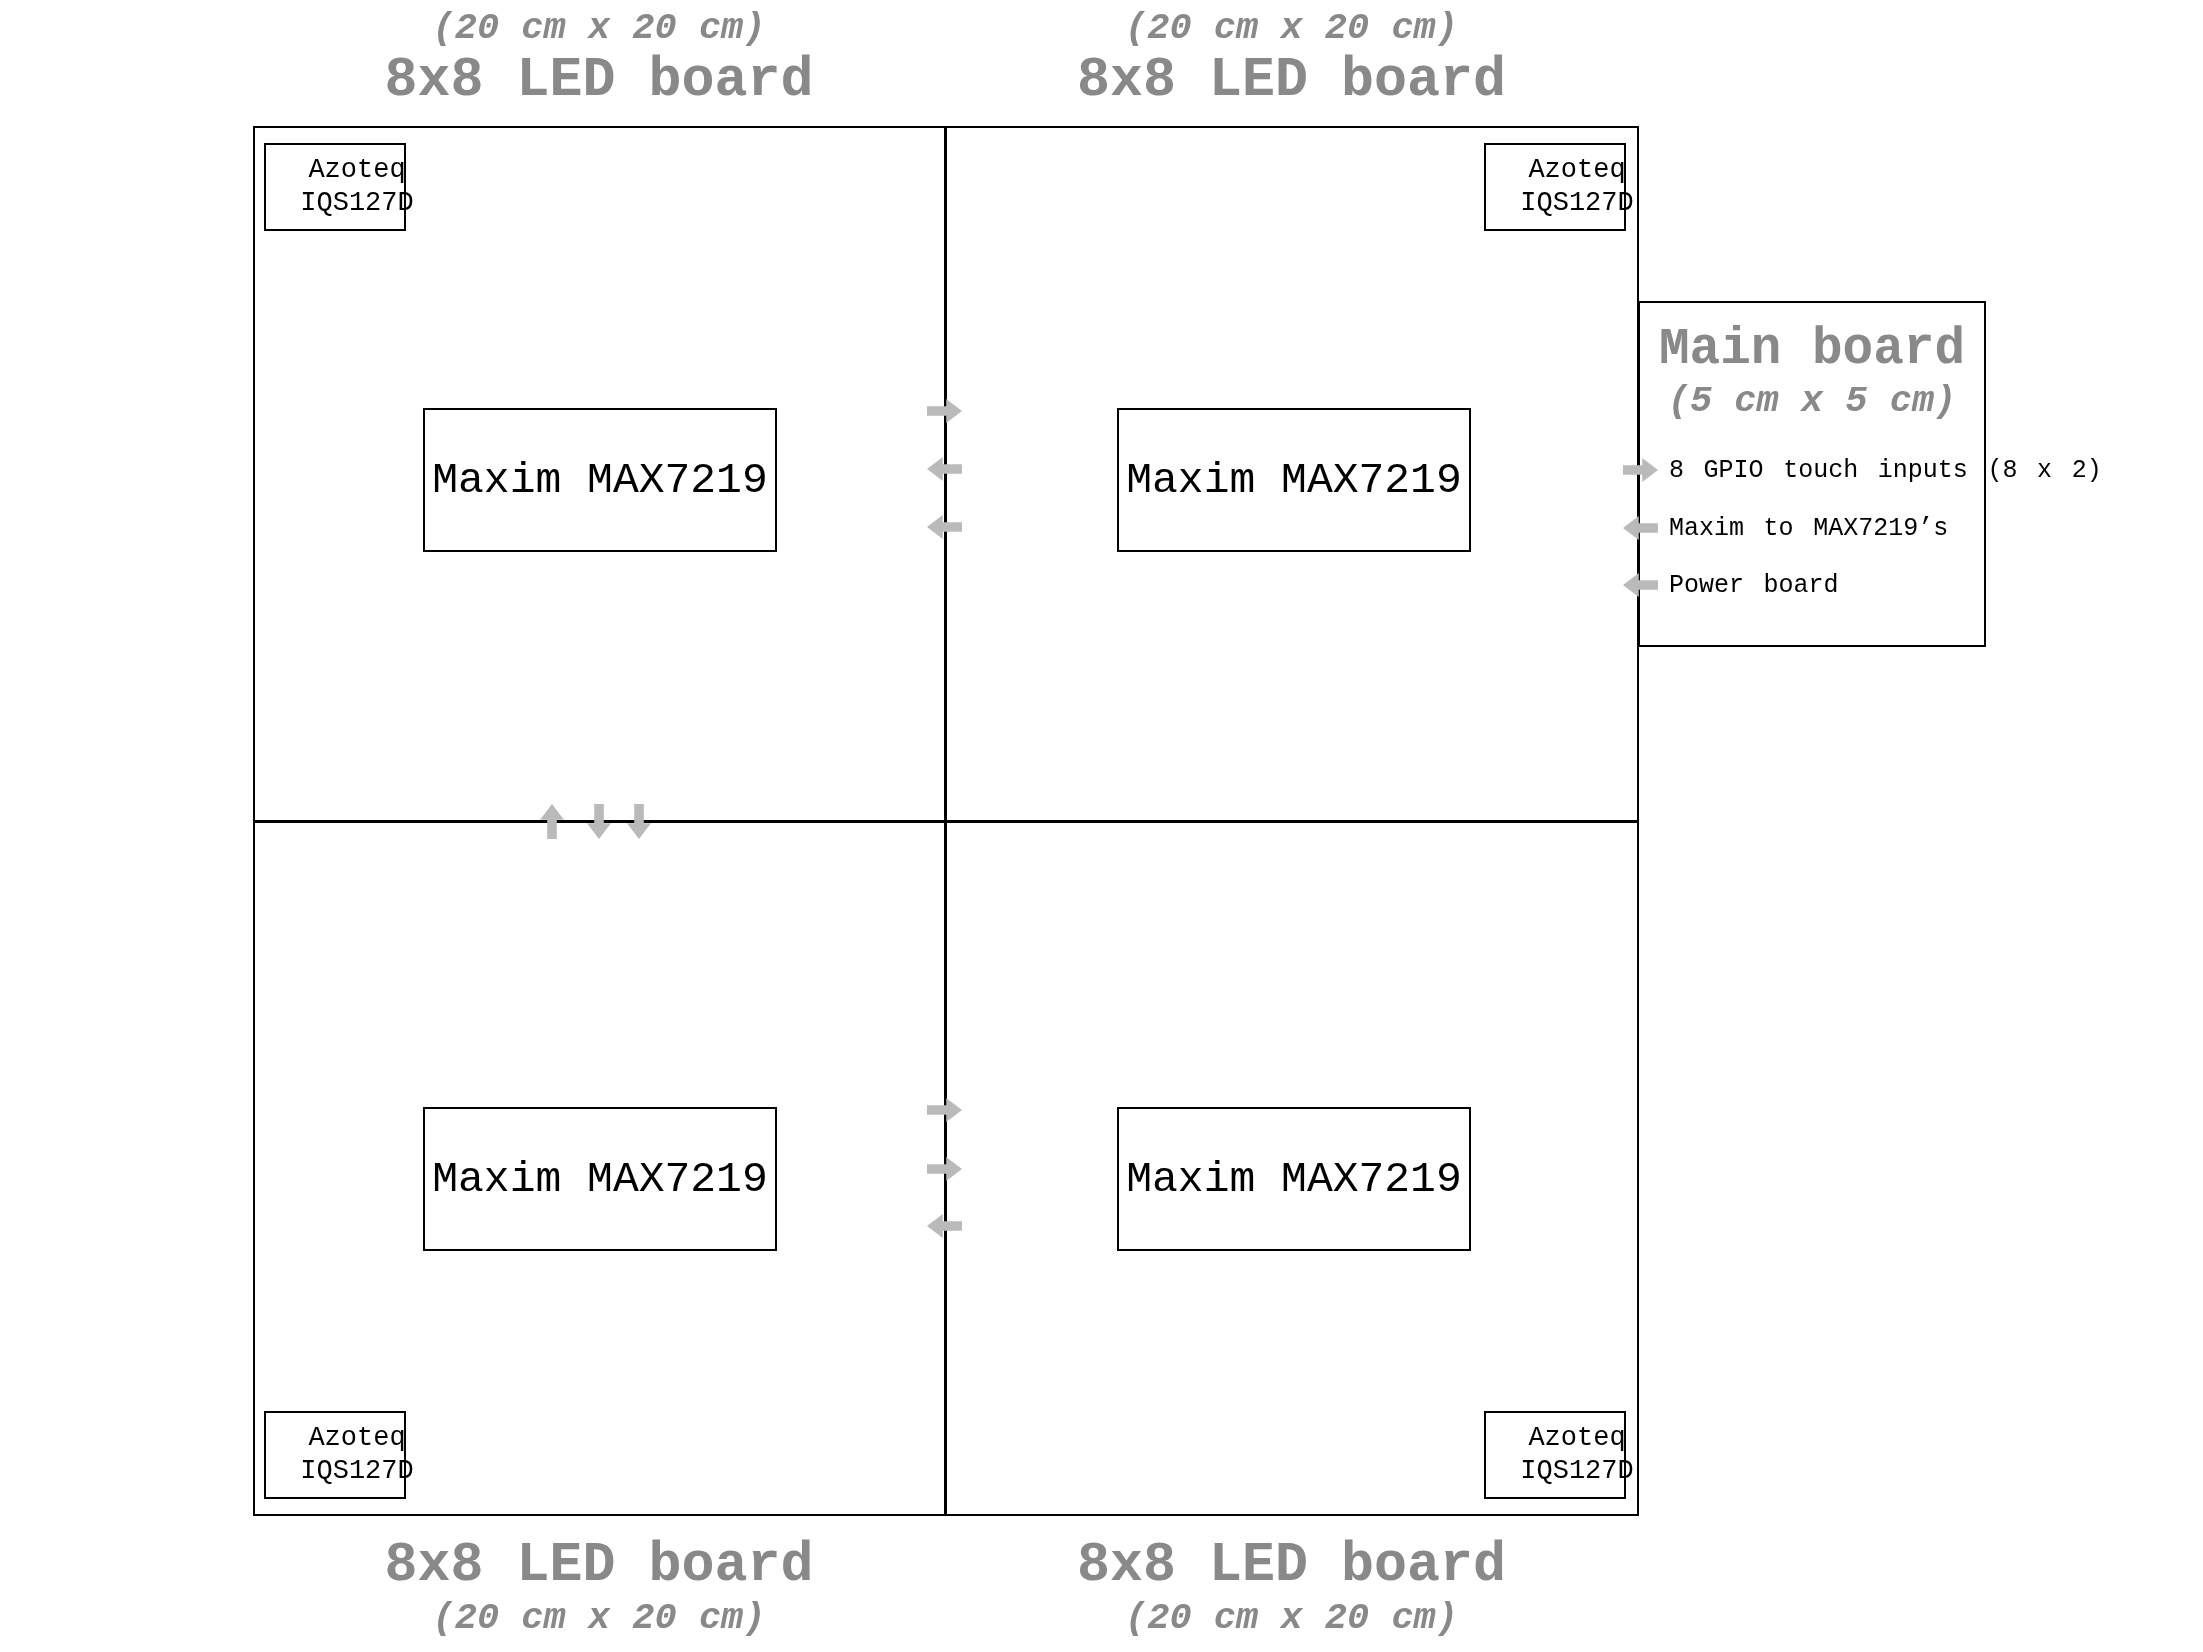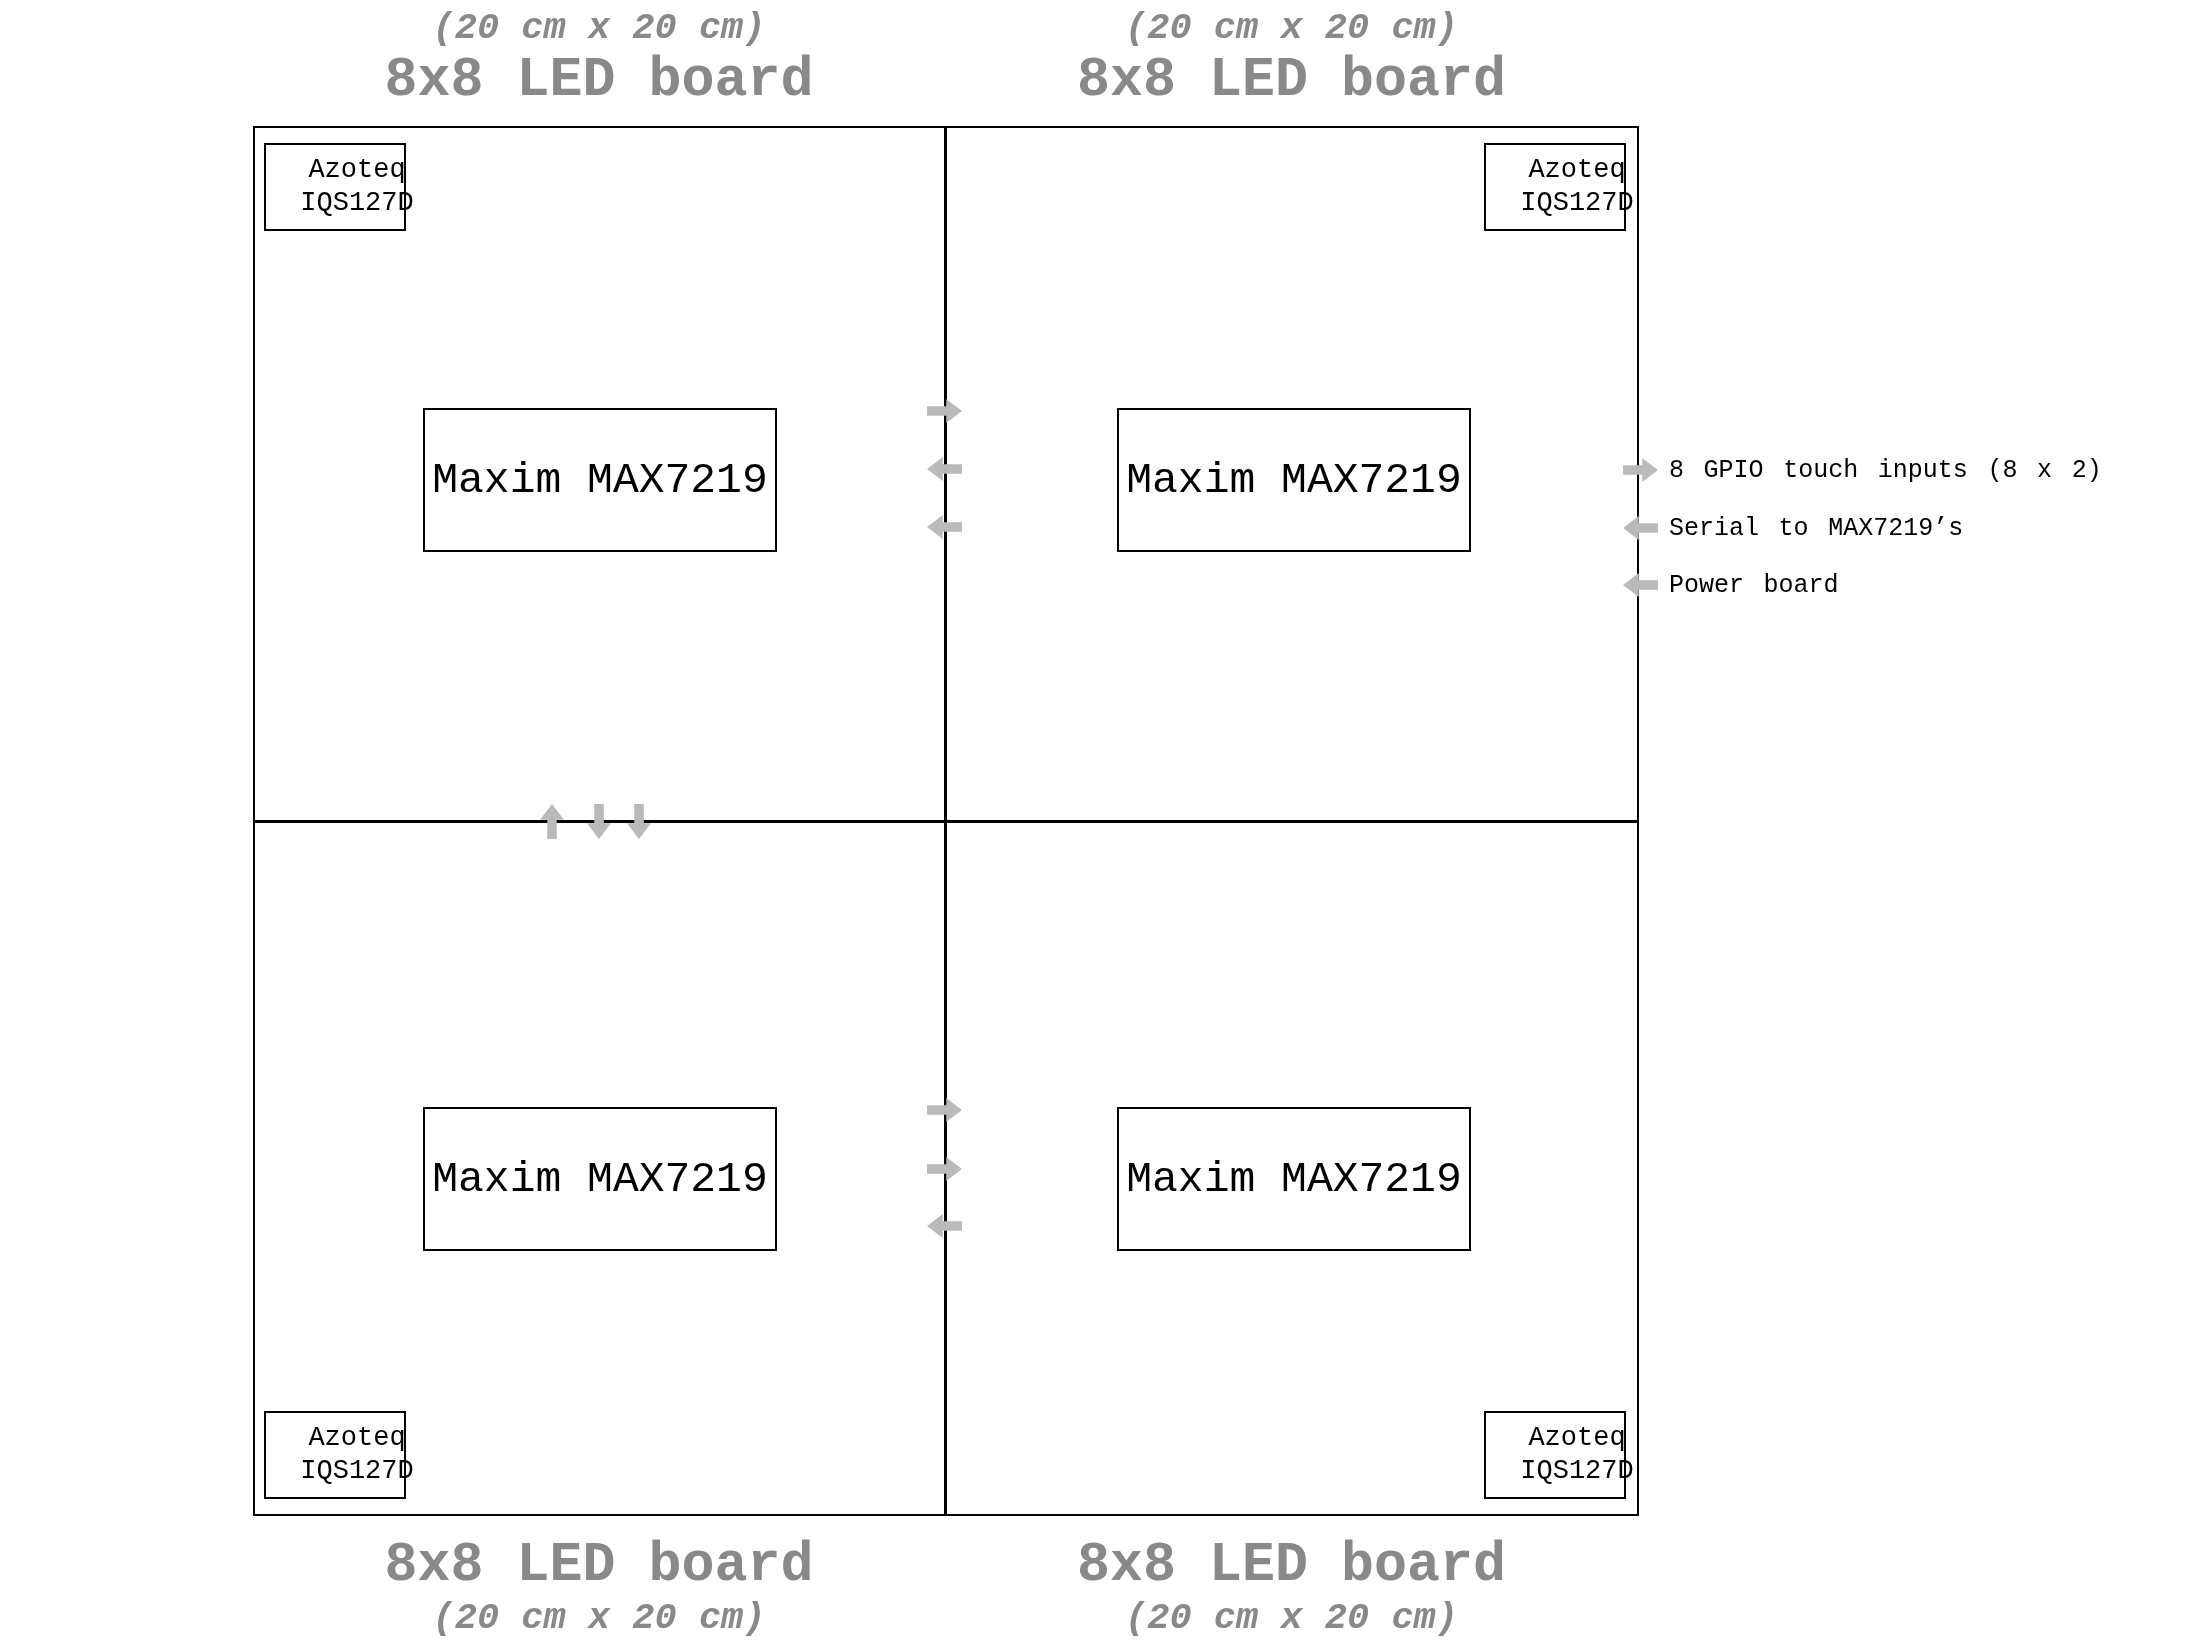--- a/index.html
+++ b/index.html
@@ -93,22 +93,28 @@
   <div class="box maxim" style="left:1117px;top:408px;">
     <span>Maxim MAX7219</span>
   </div>
   <div class="box maxim" style="left:423px;top:1107px;">
     <span>Maxim MAX7219</span>
   </div>
   <div class="box maxim" style="left:1117px;top:1107px;">
     <span>Maxim MAX7219</span>
   </div>
 
+  <div class="mainboard">
+    <div class="mb-head">
+      <div class="mb-title">Main board</div>
+      <div class="mb-sub">(5 cm x 5 cm)</div>
+    </div>
+  </div>
   <div class="legend-label" style="top:470px;">8 GPIO touch inputs (8 x 2)</div>
-  <div class="legend-label" style="top:528px;">Serial to MAX7219’s</div>
+  <div class="legend-label" style="top:528px;">Maxim to MAX7219’s</div>
   <div class="legend-label" style="top:585px;">Power board</div>
 
   <div class="arrow arrow-right" style="left:1623px;top:458px;"></div>
   <div class="arrow arrow-left" style="left:1623px;top:516px;"></div>
   <div class="arrow arrow-left" style="left:1623px;top:573px;"></div>
 
   <div class="arrow arrow-right" style="left:927px;top:399px;"></div>
   <div class="arrow arrow-left" style="left:927px;top:457px;"></div>
   <div class="arrow arrow-left" style="left:927px;top:515px;"></div>
 

